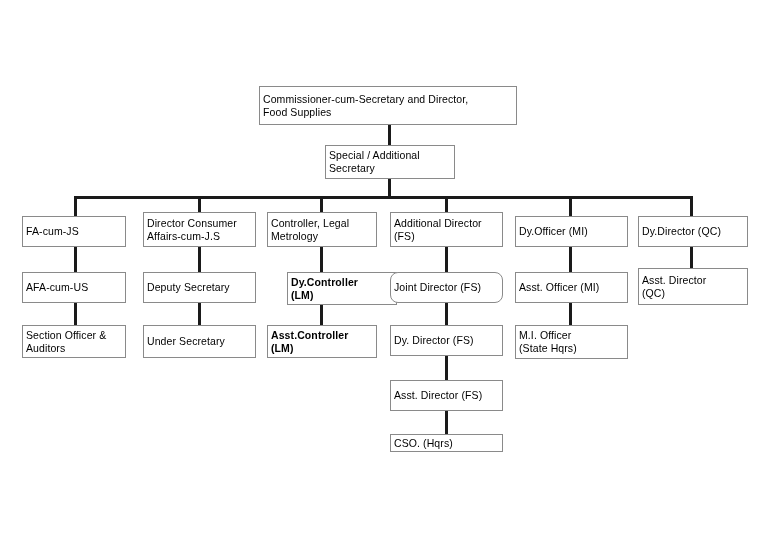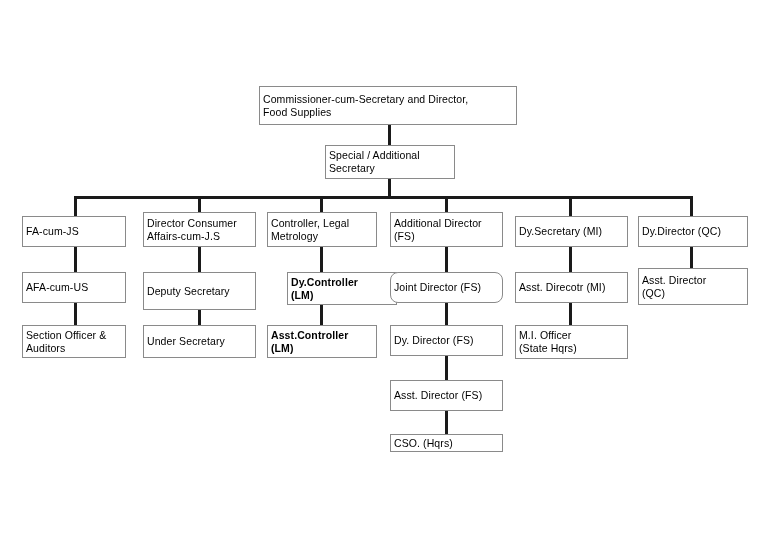--- a/index.html
+++ b/index.html
@@ -87,21 +87,21 @@
     <span class="txt">Section Officer &amp;
 Auditors</span>
   </div>
 
   <div class="node" style="left:143px;top:212px;width:113px;height:35px;">
     <span class="txt">Director Consumer
 Affairs-cum-J.S</span>
   </div>
   <div class="vline" style="left:198px;top:247px;height:25px;"></div>
 
-  <div class="node" style="left:143px;top:272px;width:113px;height:38px;">
+  <div class="node" style="left:143px;top:272px;width:113px;height:31px;">
     <span class="txt">Deputy Secretary</span>
   </div>
   <div class="vline" style="left:198px;top:303px;height:22px;"></div>
 
   <div class="node" style="left:143px;top:325px;width:113px;height:33px;">
     <span class="txt">Under Secretary</span>
   </div>
 
   <div class="node" style="left:267px;top:212px;width:110px;height:35px;">
     <span class="txt">Controller, Legal
@@ -139,26 +139,26 @@
   <div class="node" style="left:390px;top:380px;width:113px;height:31px;">
     <span class="txt">Asst. Director (FS)</span>
   </div>
   <div class="vline" style="left:445px;top:411px;height:23px;"></div>
 
   <div class="node" style="left:390px;top:434px;width:113px;height:18px;">
     <span class="txt">CSO. (Hqrs)</span>
   </div>
 
   <div class="node" style="left:515px;top:216px;width:113px;height:31px;">
-    <span class="txt">Dy.Secretary (MI)</span>
+    <span class="txt">Dy.Officer (MI)</span>
   </div>
   <div class="vline" style="left:569px;top:247px;height:25px;"></div>
 
   <div class="node" style="left:515px;top:272px;width:113px;height:31px;">
-    <span class="txt">Asst. Direcotr (MI)</span>
+    <span class="txt">Asst. Officer (MI)</span>
   </div>
   <div class="vline" style="left:569px;top:303px;height:22px;"></div>
 
   <div class="node" style="left:515px;top:325px;width:113px;height:34px;">
     <span class="txt">M.I. Officer
 (State Hqrs)</span>
   </div>
 
   <div class="node" style="left:638px;top:216px;width:110px;height:31px;">
     <span class="txt">Dy.Director (QC)</span>

